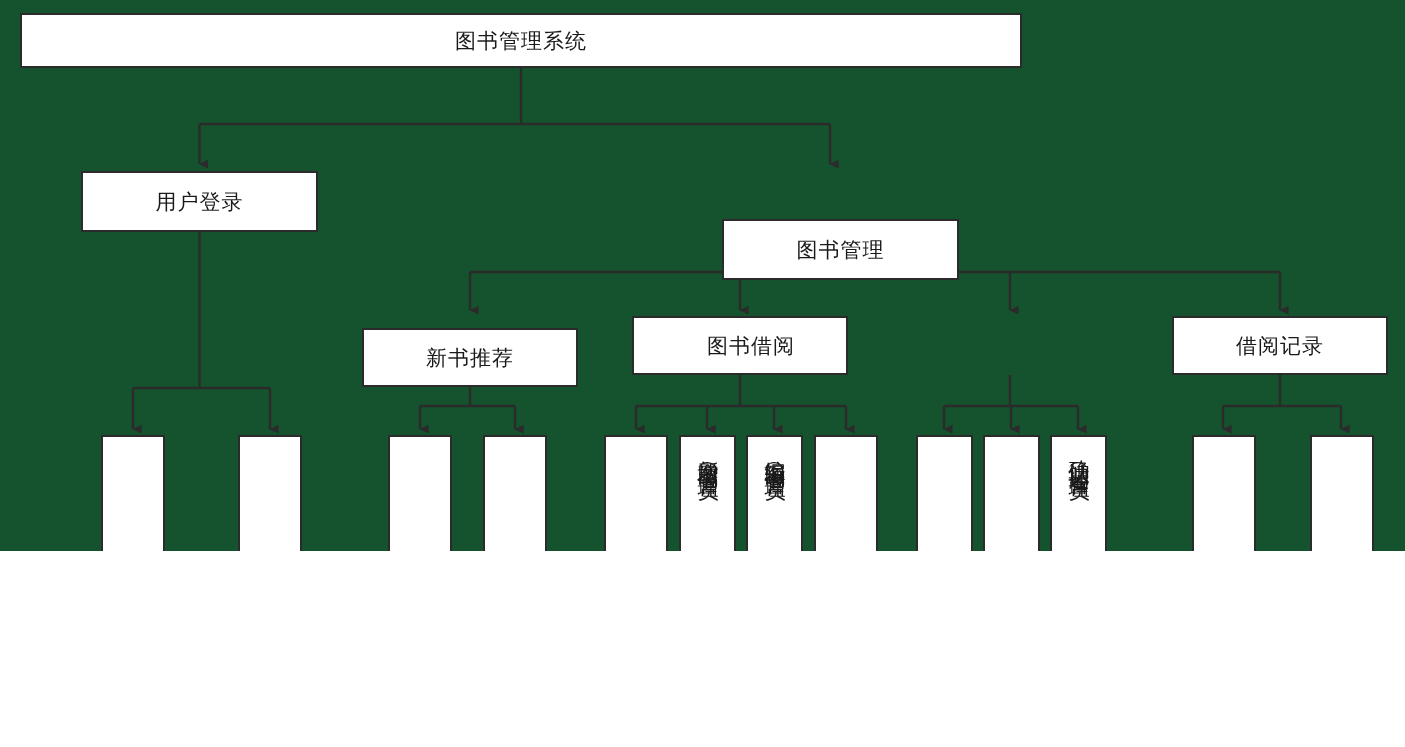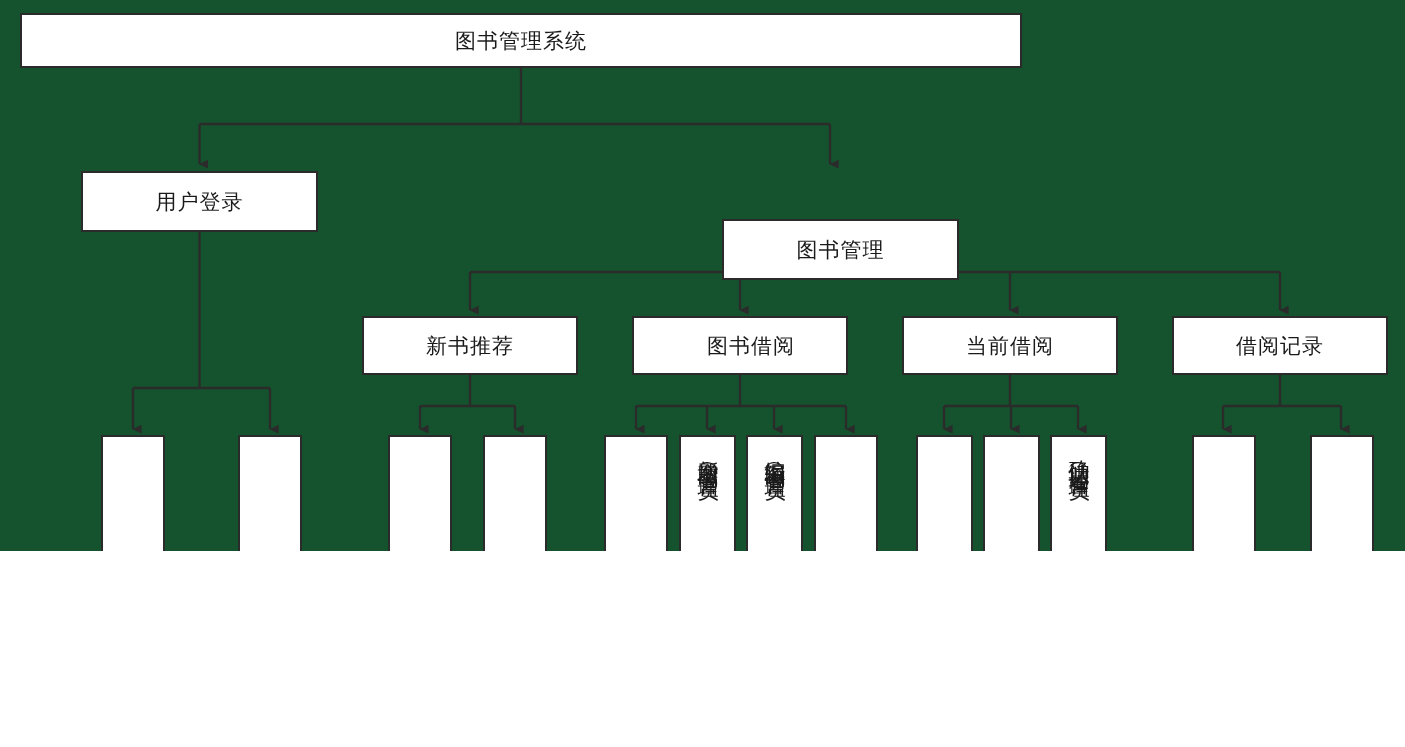--- a/index.html
+++ b/index.html
@@ -125,28 +125,25 @@
     <span>图书管理系统</span>
   </div>
 
   <div class="node horiz" style="left:81px; top:171px; width:237px; height:61px;">
     <span>用户登录</span>
   </div>
   <div class="node horiz" style="left:722px; top:171px; width:237px; height:61px;margin-top:48px;">
     <span>图书管理</span>
   </div>
 
-  <div class="node horiz" style="left:362px; top:316px; width:216px; height:59px;">
+  <div class="node horiz" style="left:362px; top:328px; width:216px; height:59px;">
     <span>新书推荐</span>
   </div>
   <div class="node horiz" style="left:632px; top:316px; width:216px; height:59px;padding-left:22px;">
     <span>图书借阅</span>
-  </div>
-  <div class="node horiz" style="left:902px; top:316px; width:216px; height:59px;">
-    <span>当前借阅</span>
   </div>
   <div class="node horiz" style="left:1172px; top:316px; width:216px; height:59px;">
     <span>借阅记录</span>
   </div>
 
   <div class="node vert centered" style="left:101px; top:435px; width:64px; height:298px;">
     <span class="vtext">用户登录</span>
   </div>
   <div class="node vert centered" style="left:238px; top:435px; width:64px; height:298px;">
     <span class="vtext">注销登录</span>

